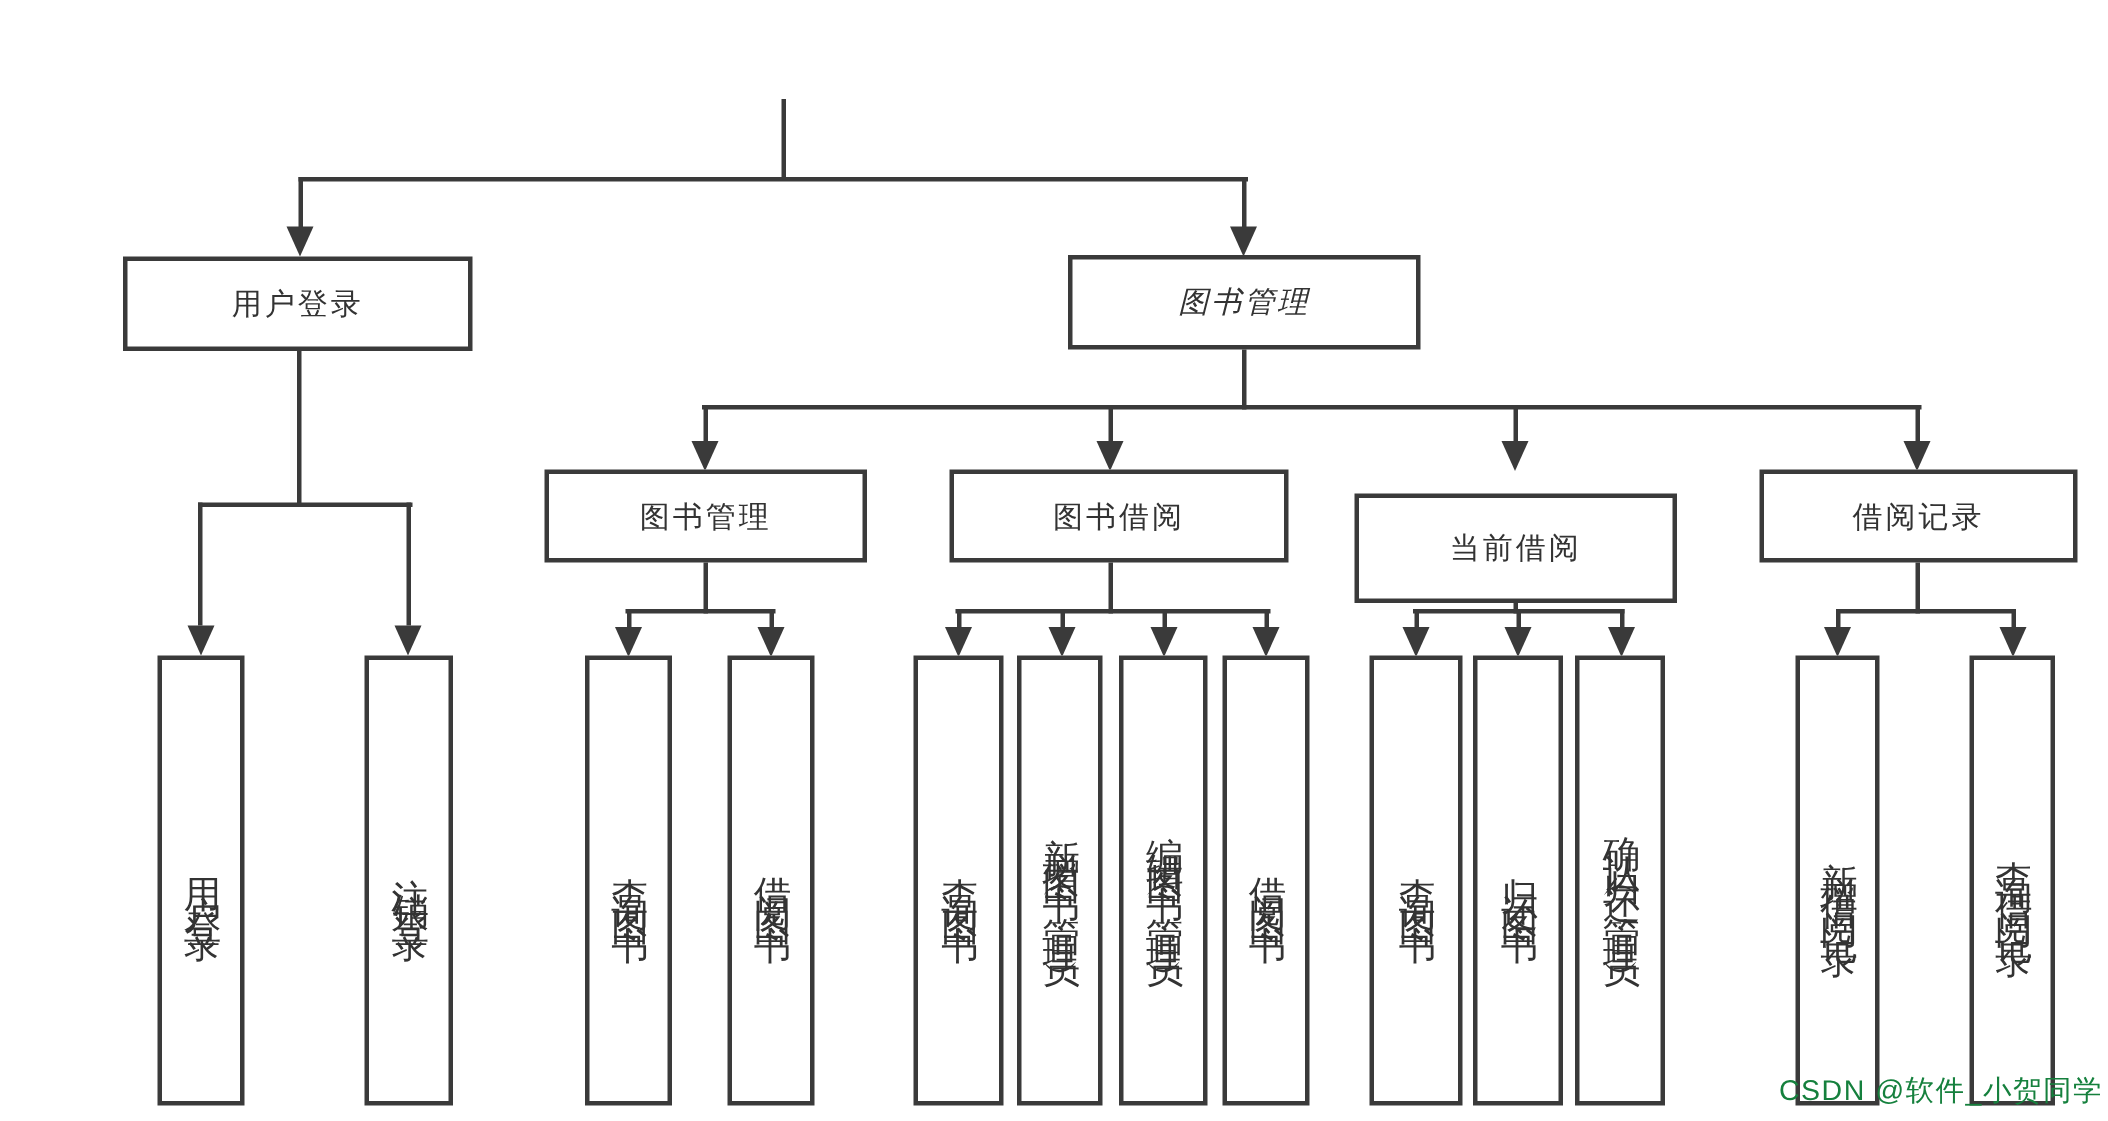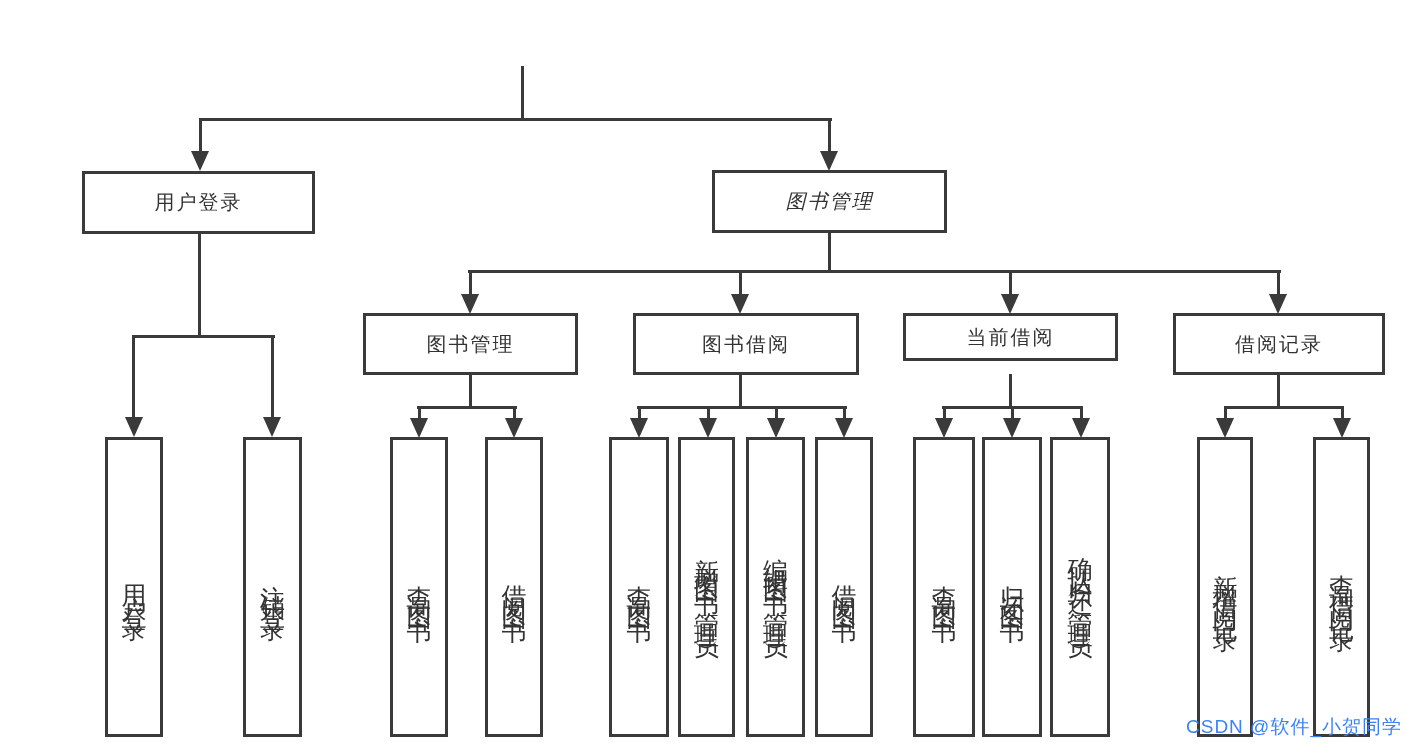--- a/index.html
+++ b/index.html
@@ -40,21 +40,21 @@
     border-left: 9px solid transparent;
     border-right: 9px solid transparent;
     border-top: 20px solid #3a3a3a;
     z-index: 1;
   }
   .watermark {
     position: absolute;
     left: 1186px;
     top: 714px;
     font-size: 19px;
-    color: #3b82f6;
+    color: #15803d;
     letter-spacing: 1px;
     z-index: 3;
     white-space: nowrap;
   }
 </style>
 </head>
 <body>
 
 <div id="canvas">
 
@@ -124,21 +124,21 @@
   <div class="box" style="left:712px; top:170px; width:235px; height:63px;font-style:italic;">
     <span>图书管理</span>
   </div>
 
   <div class="box" style="left:363px; top:313px; width:215px; height:62px;">
     <span>图书管理</span>
   </div>
   <div class="box" style="left:633px; top:313px; width:226px; height:62px;">
     <span>图书借阅</span>
   </div>
-  <div class="box" style="left:903px; top:313px; width:215px; height:48px;">
+  <div class="box" style="left:903px; top:329px; width:215px; height:73px;">
     <span>当前借阅</span>
   </div>
   <div class="box" style="left:1173px; top:313px; width:212px; height:62px;">
     <span>借阅记录</span>
   </div>
 
   <div class="box leaf" style="left:105px; top:437px; width:58px; height:300px;">
     <span>用户登录</span>
   </div>
   <div class="box leaf" style="left:243px; top:437px; width:59px; height:300px;">

